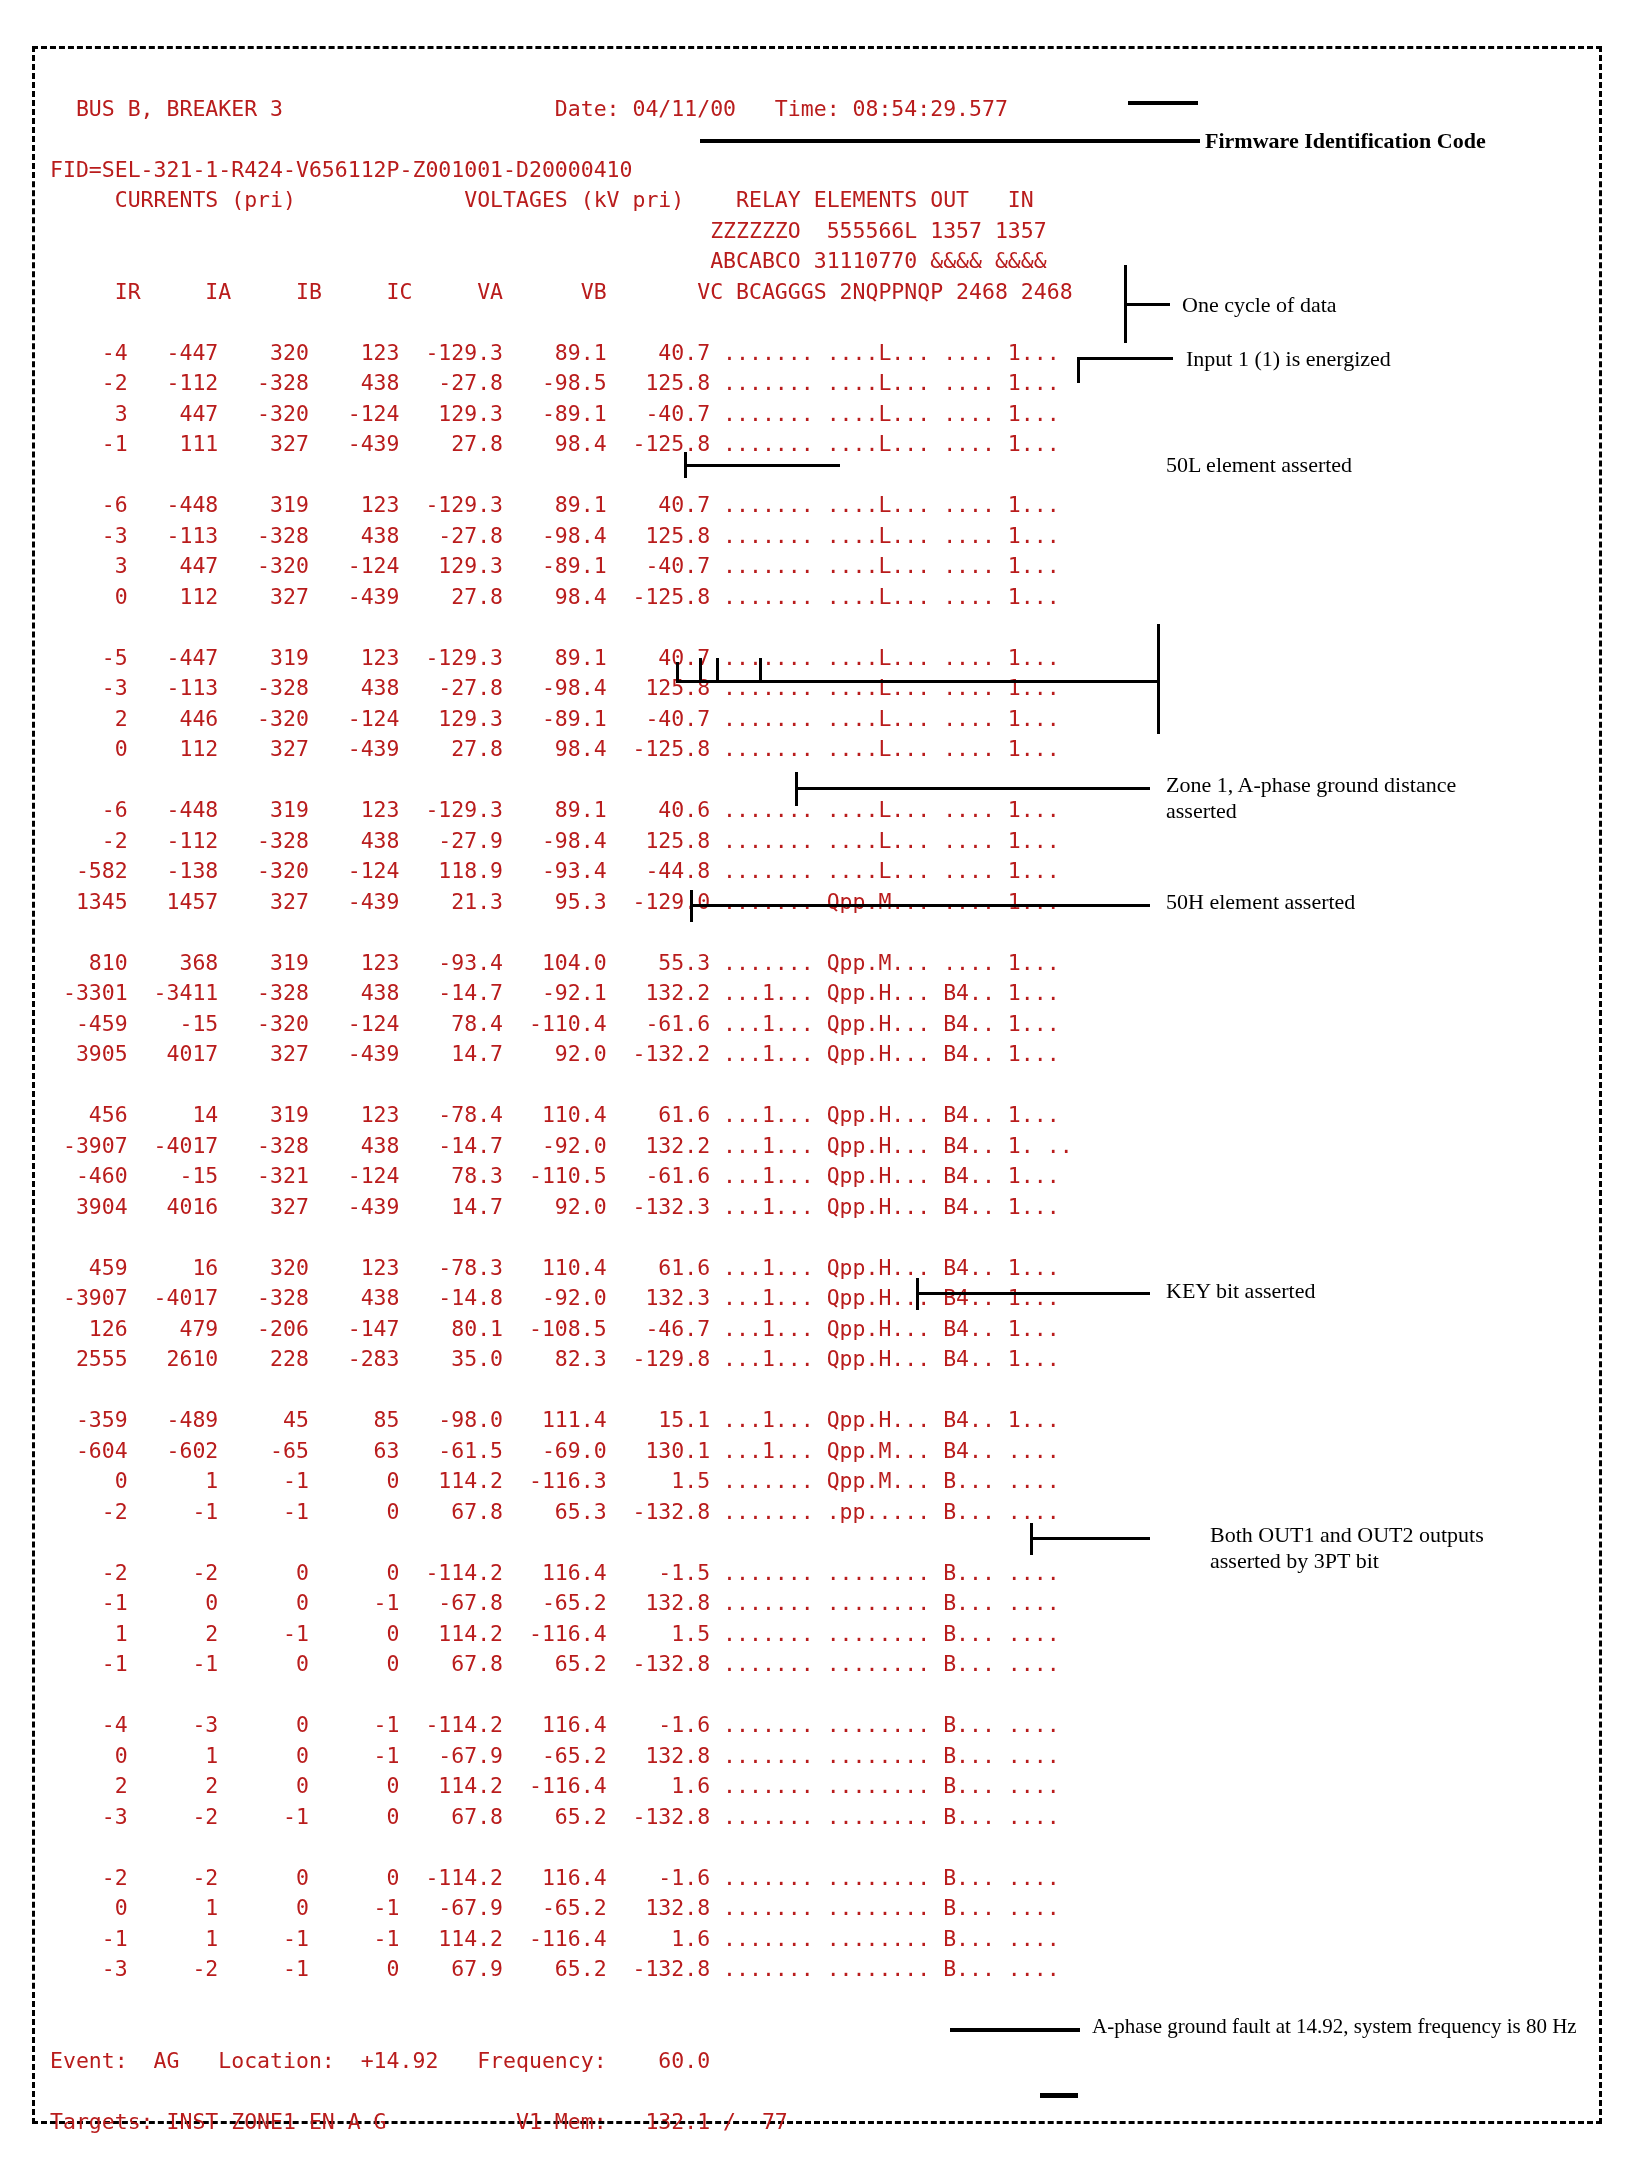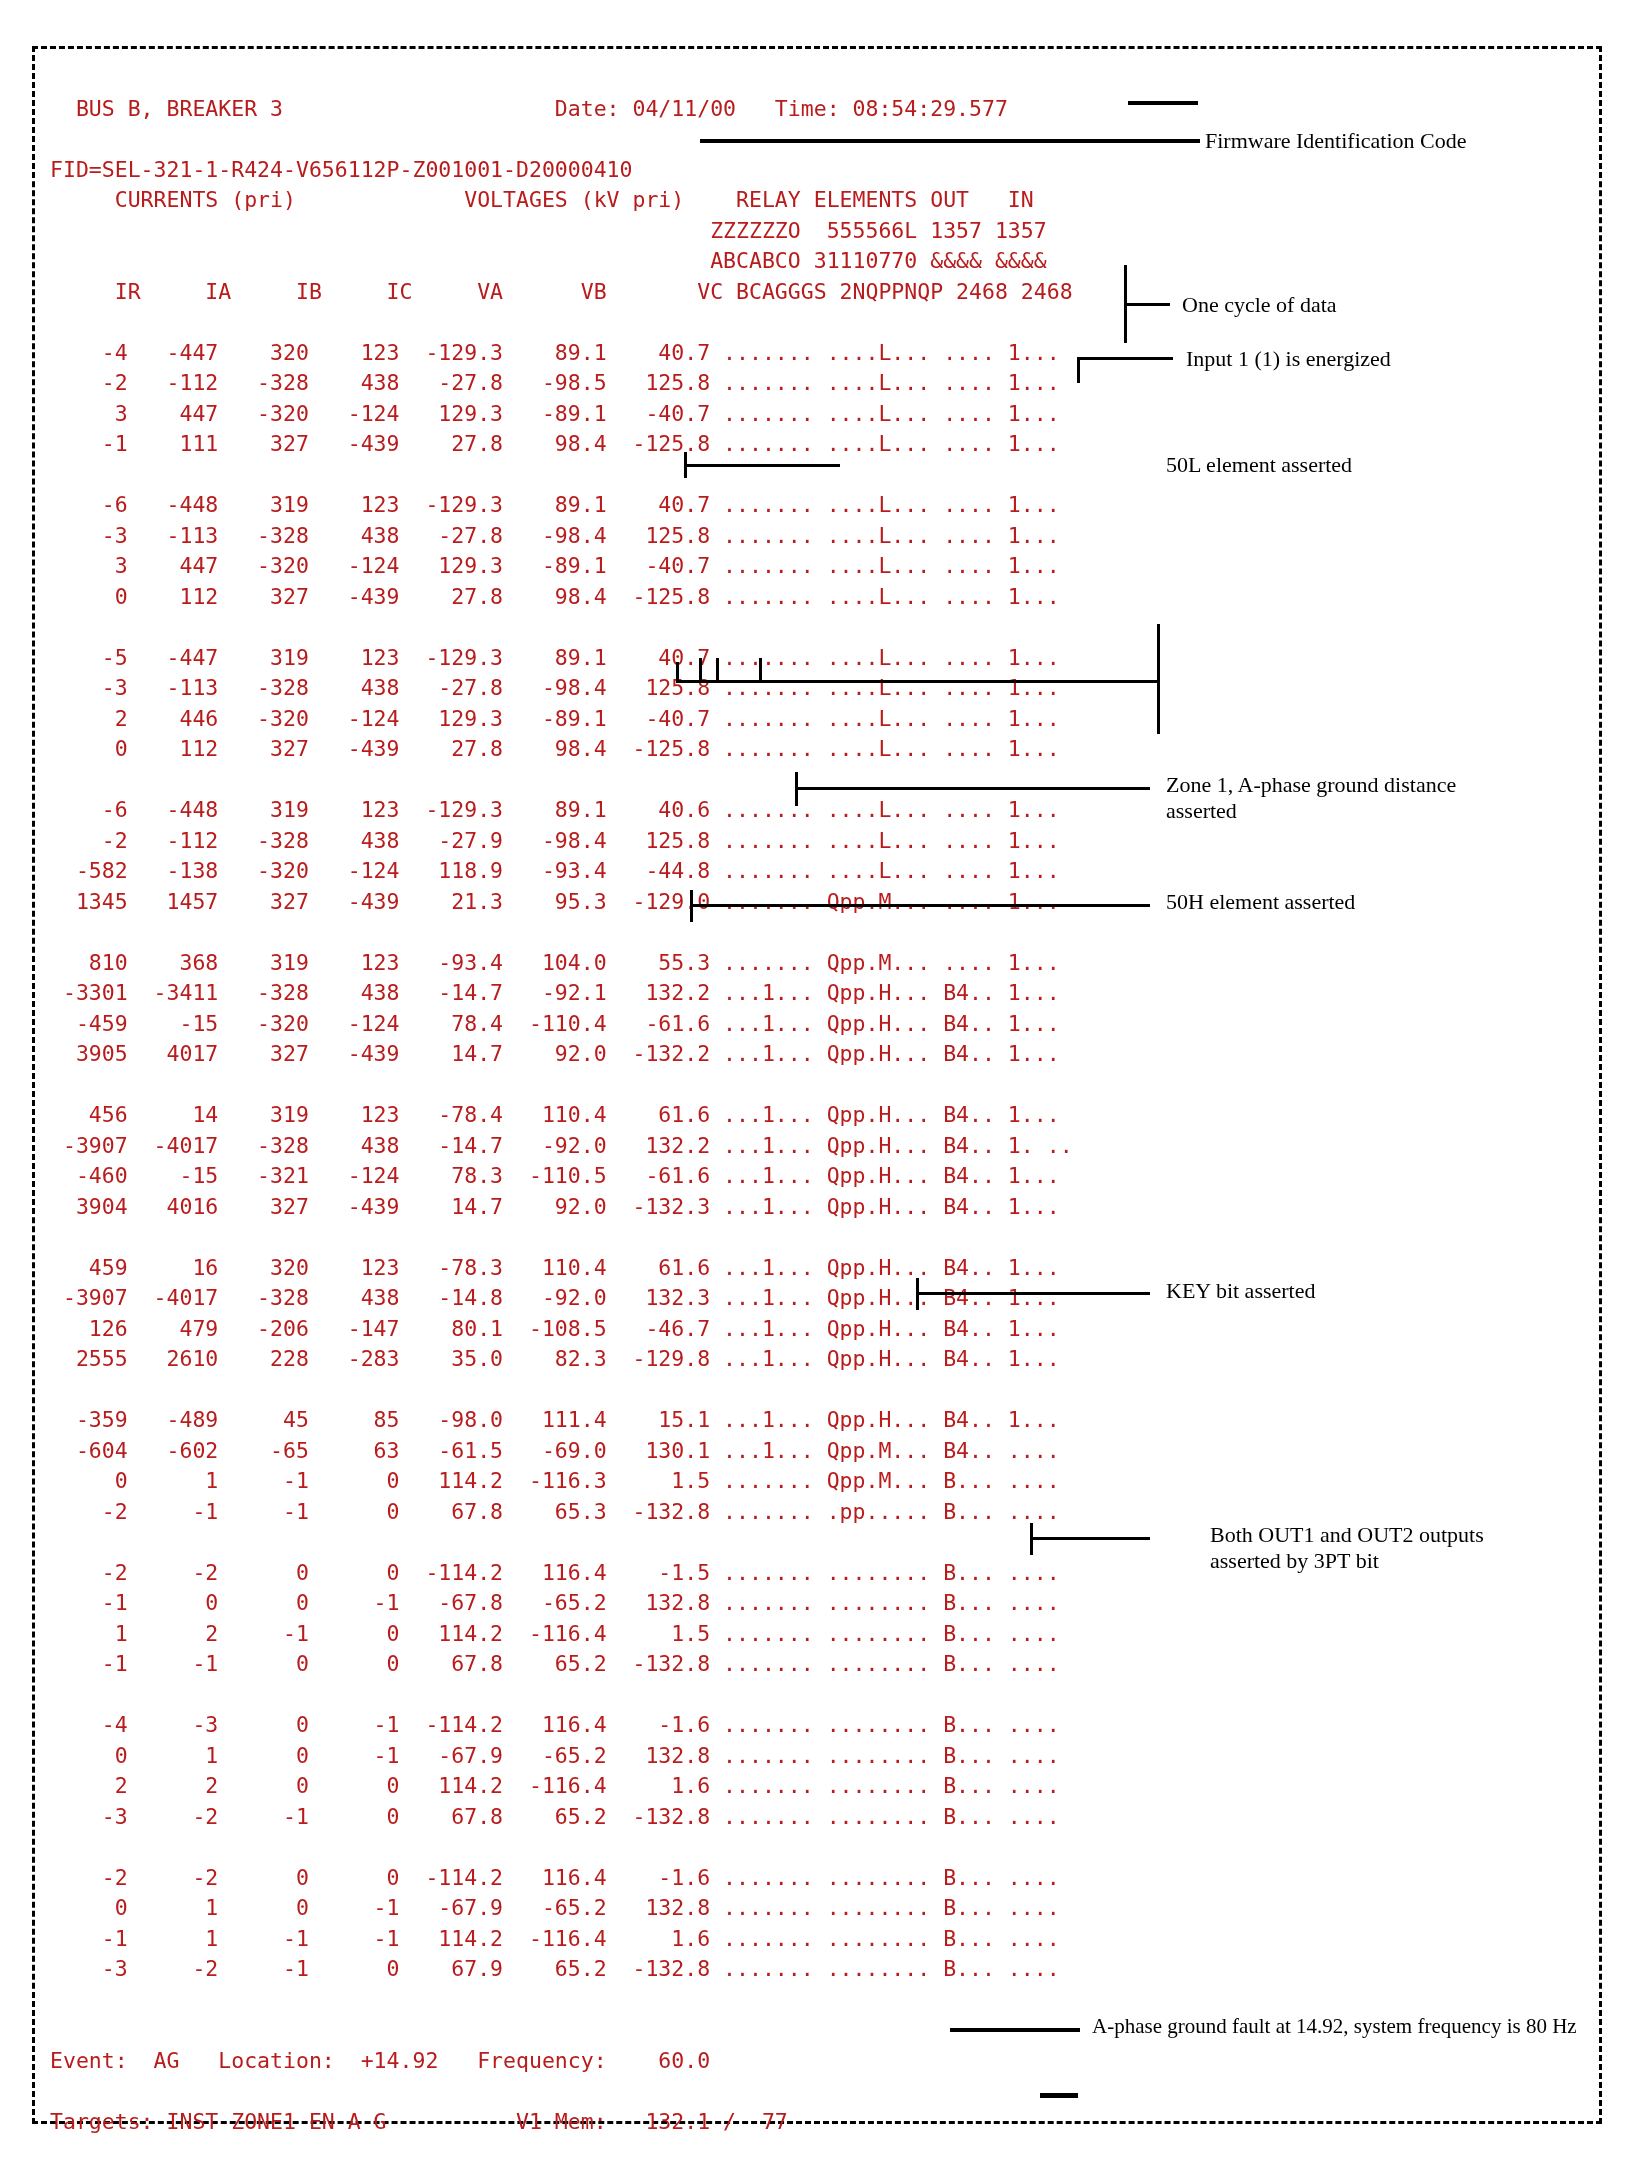--- a/index.html
+++ b/index.html
@@ -144,21 +144,21 @@
   <div class="rule-h" style="left:916px;top:1292px;width:234px;height:3px;"></div>
 
   <div class="rule-v" style="left:1030px;top:1523px;width:3px;height:32px;"></div>
   <div class="rule-h" style="left:1030px;top:1537px;width:120px;height:3px;"></div>
 
   <div class="rule-h" style="left:950px;top:2028px;width:130px;height:4px;"></div>
 
   <div class="rule-h" style="left:1040px;top:2093px;width:38px;height:5px;"></div>
 
 
-  <div class="note" style="left:1205px;top:128px;width:400px;">Firmware Identification Code</div>
+  <div class="note" style="left:1205px;top:128px;width:400px;font-weight:bold;">Firmware Identification Code</div>
 
   <div class="note" style="left:1182px;top:292px;width:400px;">One cycle of data</div>
 
   <div class="note" style="left:1186px;top:346px;width:420px;">Input 1 (1) is energized</div>
 
 
   <div class="note" style="left:1166px;top:772px;width:430px;">Zone 1, A-phase ground distance
 asserted</div>
 
   <div class="note" style="left:1166px;top:889px;width:400px;">50H element asserted</div>

